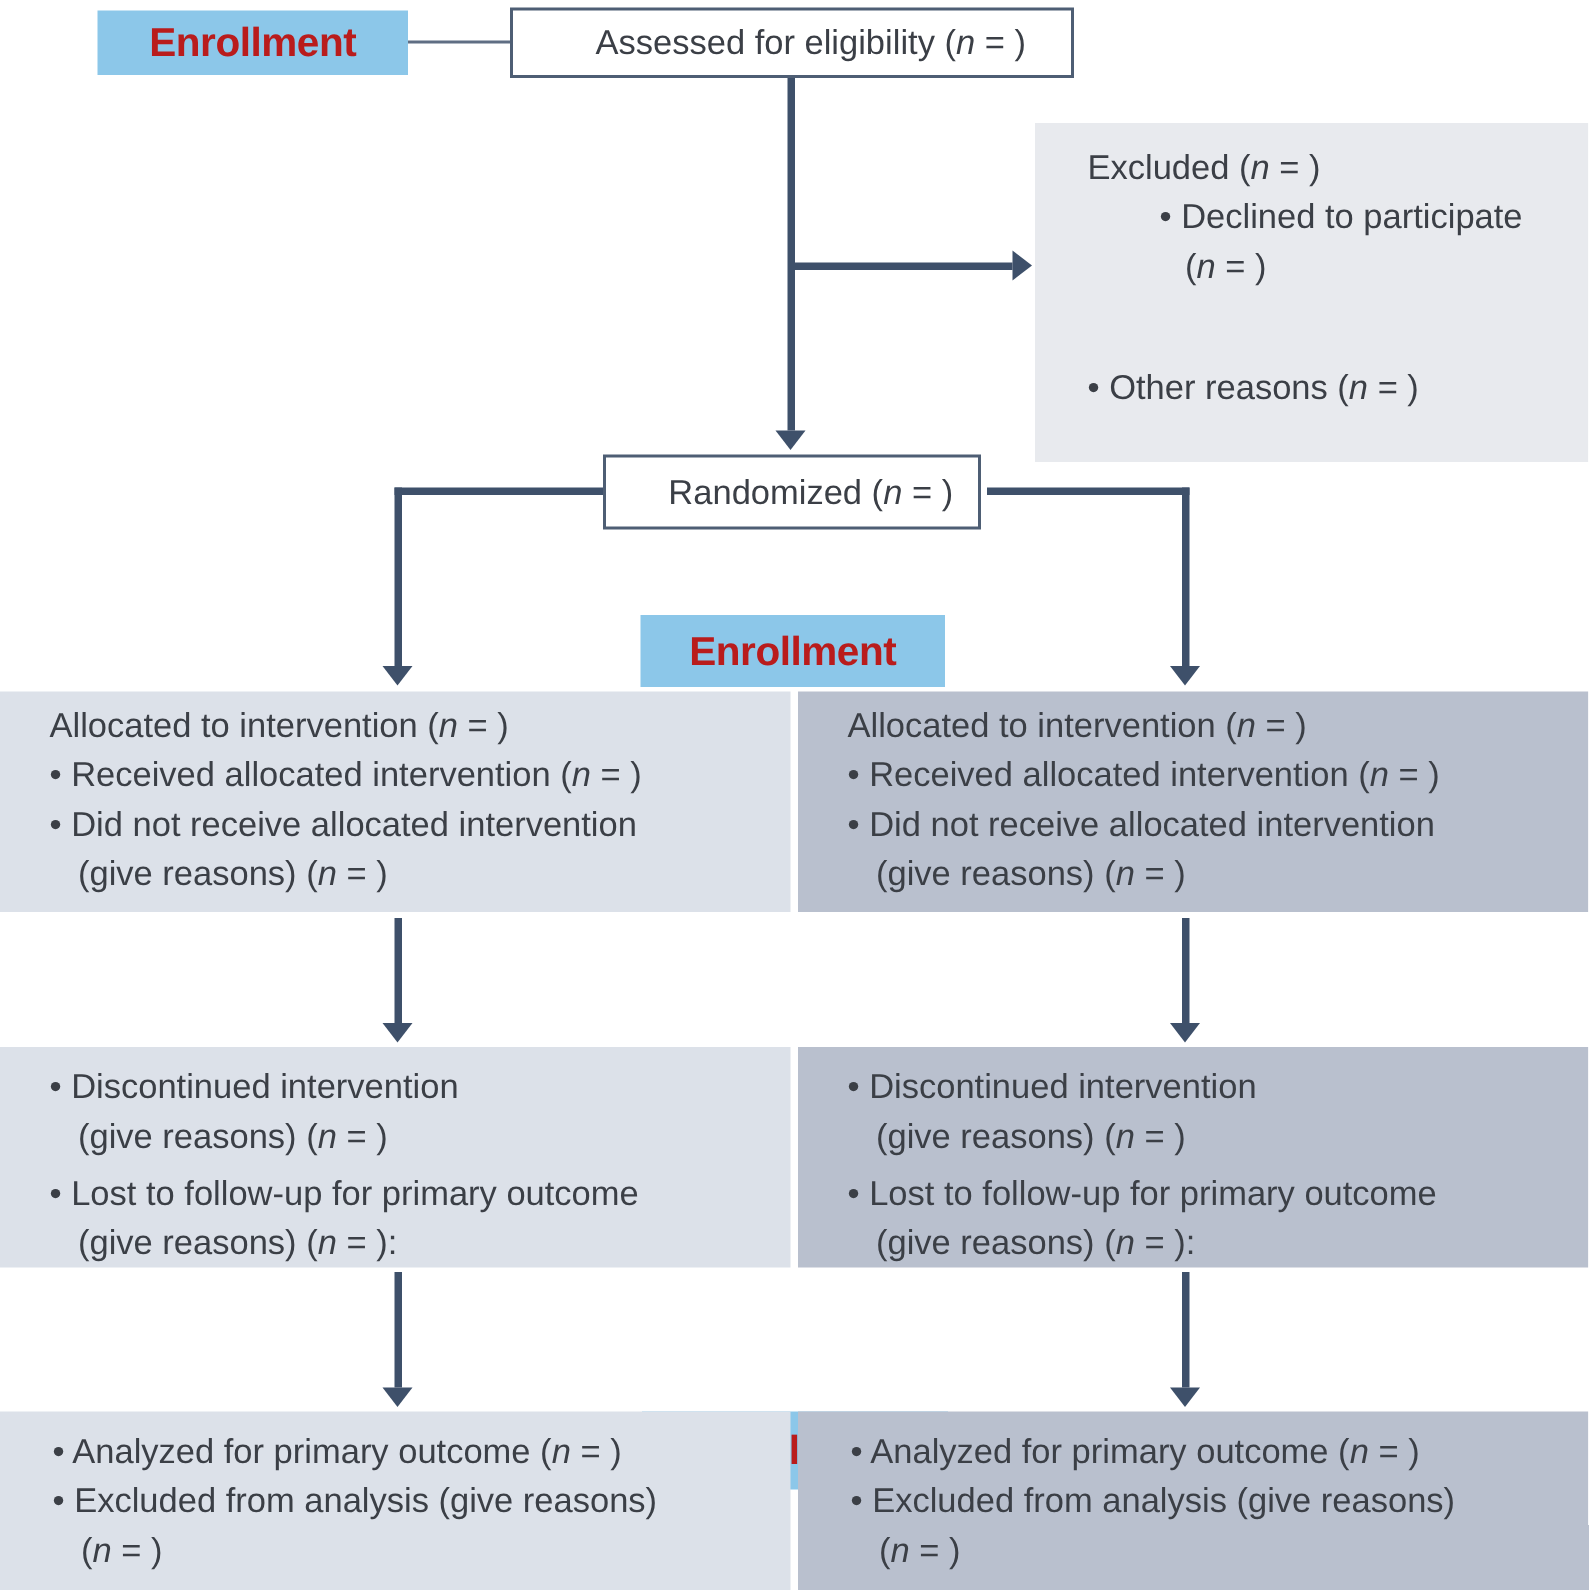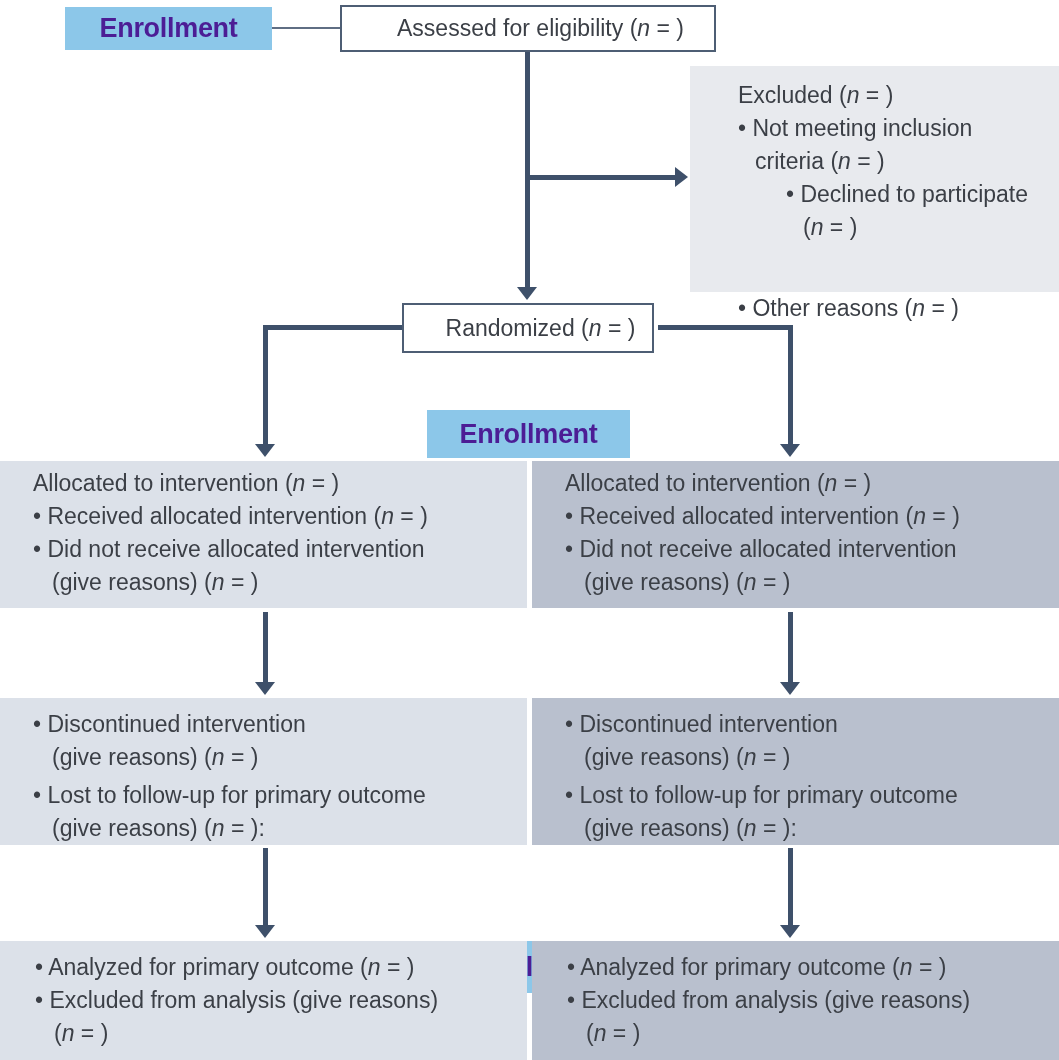--- a/index.html
+++ b/index.html
@@ -2,21 +2,21 @@
 <html><head>
 <meta charset="utf-8">
 <style>
   html,body { margin:0; padding:0; background:#ffffff; }
   .canvas {
     position:relative; width:1059px; height:1060px; background:#ffffff;
     font-family:"Liberation Sans", sans-serif; color:#3b3f46; overflow:hidden;
   }
   
   .stage-label {
-    position:absolute; background:#8cc7e9; color:#4c1d95;
+    position:absolute; background:#8cc7e9; color:#b91c1c;
     display:flex; align-items:center; justify-content:center;
     font-weight:bold; font-size:27px; letter-spacing:-0.3px;
   }
   
   .white-box {
     position:absolute; background:#ffffff; border:2px solid #4e5e74;
     display:flex; align-items:center; justify-content:center;
     font-size:23px; box-sizing:border-box; white-space:pre-line;padding-left:25px;
   }
   
@@ -78,24 +78,22 @@
   <div class="stage-label" style="left:427px; top:410px; width:203px; height:48px;">Enrollment</div>
   <div class="stage-label" style="left:428px; top:941px; width:204px; height:52px;">Analysis</div>
 
   <div class="white-box" style="left:340px; top:5px; width:376px; height:47px;">
     <span class="txt">Assessed for eligibility (<i>n</i> = )</span>
   </div>
   <div class="white-box" style="left:402px; top:303px; width:252px; height:50px;">
     <span class="txt">Randomized (<i>n</i> = )</span>
   </div>
 
-  <div class="gray-box fill-excl" style="left:690px; top:66px; width:369px; height:226px; padding:13px 8px 0 48px;">
+  <div class="gray-box fill-excl" style="left:690px; top:82px; width:369px; height:226px; padding:13px 8px 0 35px;">
     <div class="txt">Excluded (<i>n</i> = )</div>
-    <div class="txt hang" style="padding-left:17px; text-indent:-17px;">• Not meeting inclusion
-criteria (<i>n</i> = )</div>
     <div class="txt hang" style="padding-left:17px; text-indent:-17px;margin-left:48px;">• Declined to participate
 (<i>n</i> = )</div>
     <div class="txt hang" style="padding-left:17px; text-indent:-17px;margin-top:48px;">• Other reasons (<i>n</i> = )</div>
   </div>
 
   <div class="gray-box fill-light" style="left:0px; top:461px; width:527px; height:147px; padding:6px 8px 0 33px;">
     <div class="txt hang">Allocated to intervention (<i>n</i> = )</div>
     <div class="txt hang">• Received allocated intervention (<i>n</i> = )</div>
     <div class="txt hang">• Did not receive allocated intervention
 (give reasons) (<i>n</i> = )</div>

